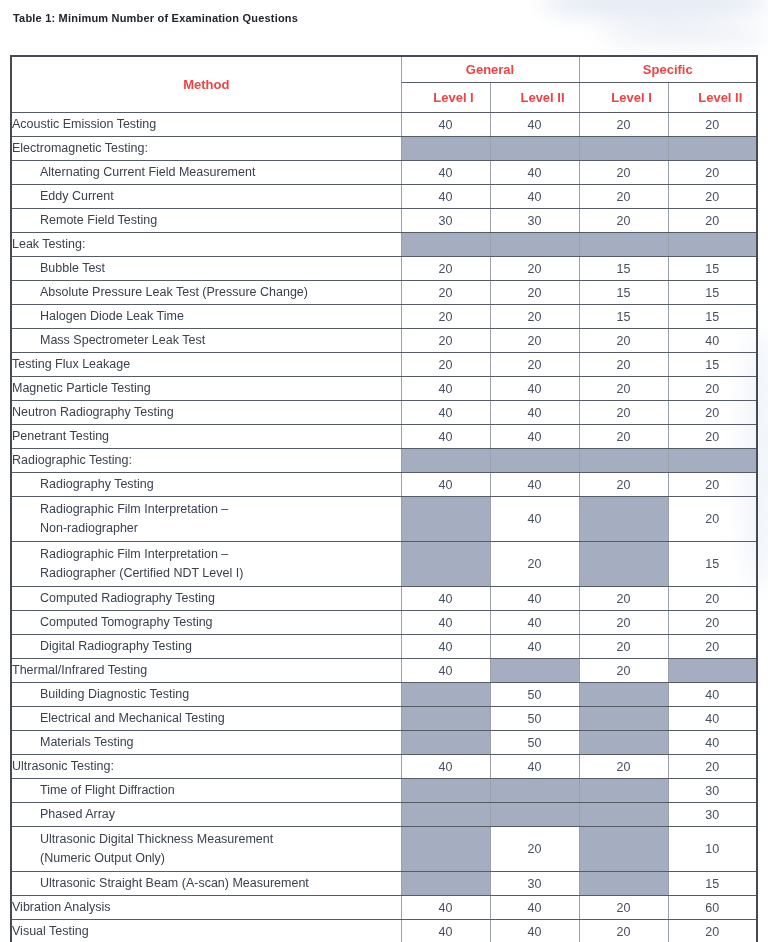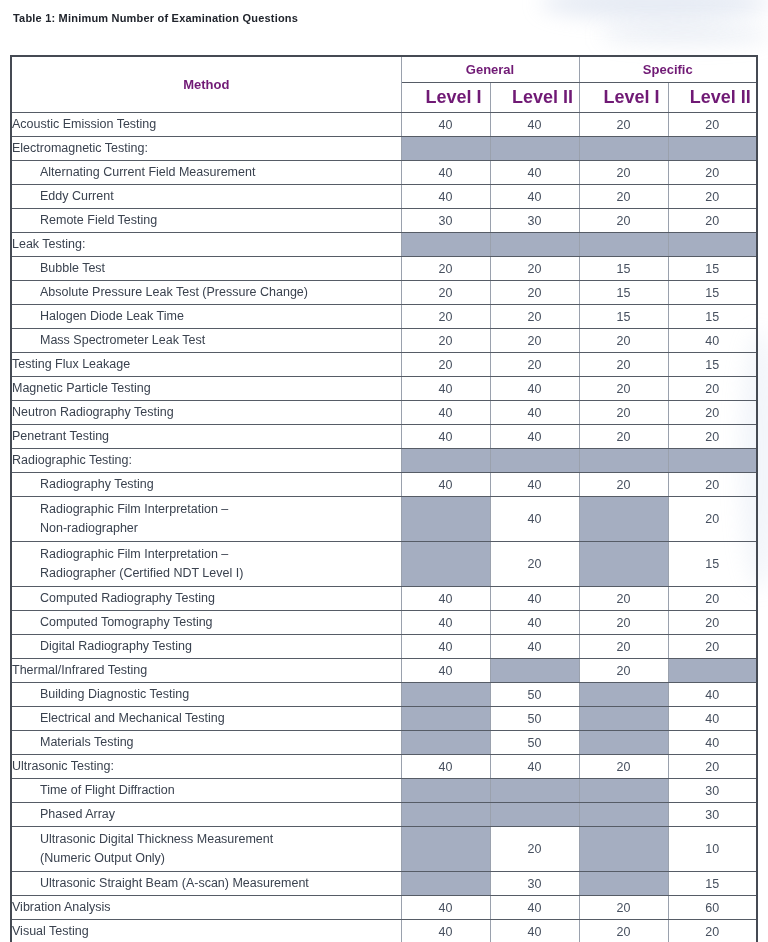--- a/index.html
+++ b/index.html
@@ -36,23 +36,23 @@
   table.exam th, table.exam td {
     border-top: 1.5px solid #565c66;
     border-bottom: 1.5px solid #565c66;
     border-left: 1px solid #9aa1ad;
     border-right: 1px solid #9aa1ad;
     padding: 0;
     background-clip: padding-box;
   }
   table.exam { border: 2px solid #454a53; }
 
-  thead th { font-weight: 700; color: #701a75; }
+  thead th { font-weight: 700; color: #ef4444; }
   thead tr.group-row th { height: 25px; font-size: 13px; }
-  thead tr.level-row th { height: 29px; font-size: 18px; padding-left: 16px; }
+  thead tr.level-row th { height: 29px; font-size: 13px; padding-left: 16px; }
   th.method-head { vertical-align: middle; font-size: 13px; }
 
   tbody td { height: 23px; }
   td.method { text-align: left; padding: 2px 4px 2px 8px; line-height: 1.5; white-space: pre-line; }
   td.method.indent { padding-left: 28px; margin-left: 24px; }
   td.num { text-align: center; color: #47505f; }
   td.shaded { background: var(--shade, #a5aec1); }
   tr.tall td { height: 44px; }
 </style>
 </head>

